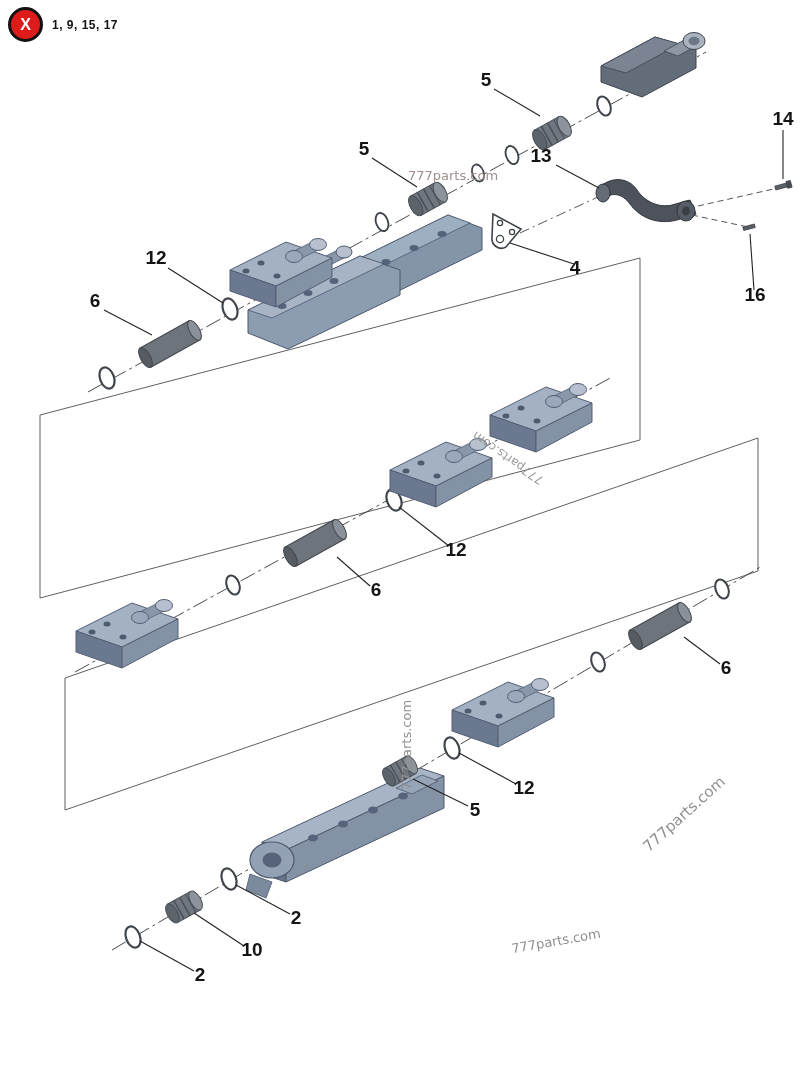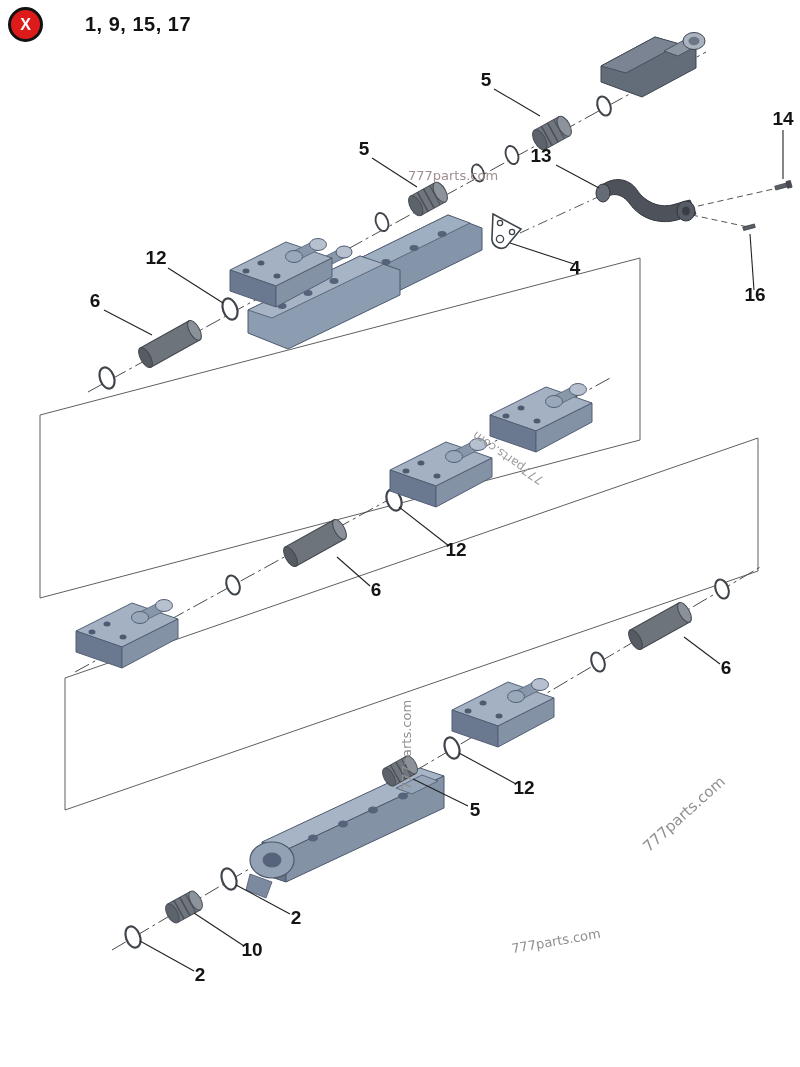--- a/index.html
+++ b/index.html
@@ -1,21 +1,21 @@
 <!DOCTYPE html>
 <html><head>
 <meta charset="utf-8">
 <style>
   html,body{margin:0;padding:0;background:#ffffff;}
   .page{position:relative;width:800px;height:1067px;background:#ffffff;overflow:hidden;
         font-family:"Liberation Sans",sans-serif;}
   .badge{position:absolute;left:8px;top:7px;display:flex;align-items:center;gap:9px;z-index:5;}
   .badge-circle{width:29px;height:29px;border-radius:50%;background:#de1b1b;border:3px solid #121212;
         color:#ffffff;font-weight:bold;font-size:16px;display:flex;align-items:center;justify-content:center;}
-  .badge-text{font-weight:bold;font-size:20px;color:#121212;letter-spacing:.5px;margin-left:33px;}
+  .badge-text{font-weight:bold;font-size:12px;color:#121212;letter-spacing:.5px;}
   svg.diagram{position:absolute;left:0;top:0;}
   .callout{font:bold 19px "Liberation Sans",sans-serif;fill:#141414;}
   .leader{stroke:#222222;stroke-width:1.1;}
   .wm{position:absolute;color:#8f8f8f;white-space:nowrap;z-index:4;
       font-family:"DejaVu Sans",sans-serif;}
   .wm1{left:453px;top:175px;transform:translate(-50%,-50%);font-size:13px;color:#a08e8e;}
   .wm2{left:508px;top:458px;transform:translate(-50%,-50%) rotate(-145deg);font-size:12px;color:#9a9a9a;}
   .wm3{left:406px;top:745px;transform:translate(-50%,-50%) rotate(-90deg);font-size:13px;}
   .wm4{left:684px;top:814px;transform:translate(-50%,-50%) rotate(-42deg);font-size:15px;}
   .wm5{left:556px;top:941px;transform:translate(-50%,-50%) rotate(-10deg);font-size:13px;}

